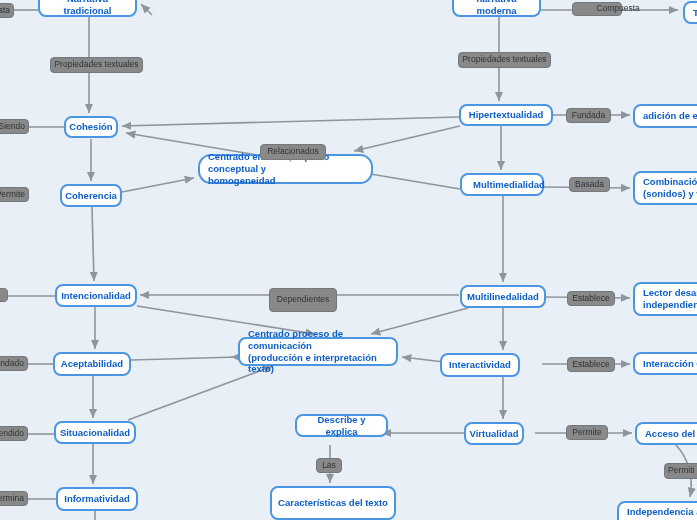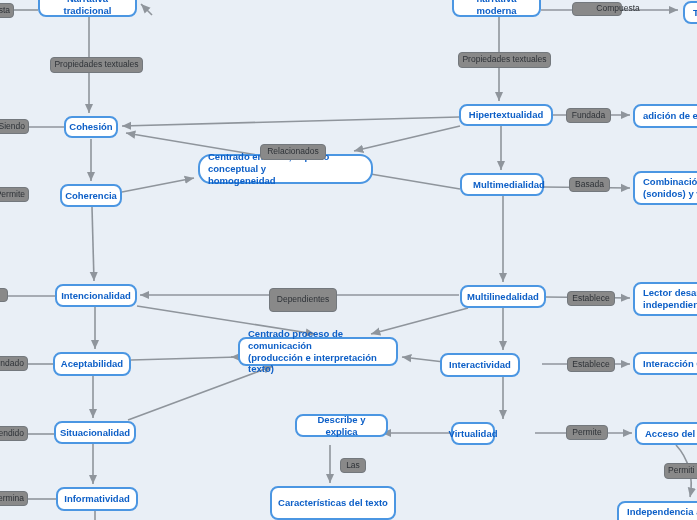--- a/index.html
+++ b/index.html
@@ -97,21 +97,21 @@
   <div class="concept" style="left:460px;top:285px;width:86px;height:23px;">Multilinedalidad</div>
   <div class="concept ml" style="left:633px;top:282px;width:90px;height:34px;">Lector desarr
 independient</div>
   <div class="concept ml" style="left:238px;top:337px;width:160px;height:29px;">Centrado proceso de comunicación
 (producción e interpretación texto)</div>
   <div class="concept" style="left:53px;top:352px;width:78px;height:24px;">Aceptabilidad</div>
   <div class="concept" style="left:440px;top:353px;width:80px;height:24px;">Interactividad</div>
   <div class="concept ml" style="left:633px;top:352px;width:90px;height:23px;">Interacción C</div>
   <div class="concept" style="left:54px;top:421px;width:82px;height:23px;">Situacionalidad</div>
   <div class="concept" style="left:284px;top:414px;width:93px;height:23px;margin-left:11px;">Describe y explica</div>
-  <div class="concept" style="left:451px;top:422px;width:44px;height:23px;">Virtualidad</div>
+  <div class="concept" style="left:464px;top:422px;width:60px;height:23px;">Virtualidad</div>
   <div class="concept ml" style="left:635px;top:422px;width:85px;height:23px;">Acceso del te</div>
   <div class="concept" style="left:56px;top:487px;width:82px;height:24px;">Informatividad</div>
   <div class="concept" style="left:270px;top:486px;width:126px;height:34px;">Características del texto</div>
   <div class="concept ml" style="left:617px;top:501px;width:110px;height:34px;">Independencia asín
 atemporal (espaci</div>
 
   <div class="link" style="left:-30px;top:3px;width:44px;height:15px;justify-content:flex-end;">sta</div>
   <div class="link" style="left:572px;top:2px;width:50px;height:14px;padding-left:45px;">Compuesta</div>
   <div class="link" style="left:50px;top:57px;width:93px;height:16px;">Propiedades textuales</div>
   <div class="link" style="left:458px;top:52px;width:93px;height:16px;">Propiedades textuales</div>
@@ -120,17 +120,17 @@
   <div class="link" style="left:566px;top:108px;width:45px;height:15px;">Fundada</div>
   <div class="link" style="left:-11px;top:187px;width:40px;height:15px;justify-content:flex-end;">Permite</div>
   <div class="link" style="left:569px;top:177px;width:41px;height:15px;">Basada</div>
   <div class="link" style="left:-22px;top:288px;width:30px;height:14px;"></div>
   <div class="link" style="left:269px;top:288px;width:68px;height:24px;">Dependientes</div>
   <div class="link" style="left:567px;top:291px;width:48px;height:15px;">Establece</div>
   <div class="link" style="left:-14px;top:356px;width:42px;height:15px;justify-content:flex-end;">undado</div>
   <div class="link" style="left:567px;top:357px;width:48px;height:15px;">Establece</div>
   <div class="link" style="left:-16px;top:426px;width:44px;height:15px;justify-content:flex-end;">cendido</div>
   <div class="link" style="left:566px;top:425px;width:42px;height:15px;">Permite</div>
-  <div class="link" style="left:316px;top:458px;width:26px;height:15px;margin-left:24px;">Las</div>
+  <div class="link" style="left:316px;top:458px;width:26px;height:15px;">Las</div>
   <div class="link" style="left:-14px;top:491px;width:42px;height:15px;justify-content:flex-end;">ermina</div>
   <div class="link" style="left:664px;top:463px;width:48px;height:16px;justify-content:flex-start;">Permiti</div>
 
 </div>
 
 </body></html>

